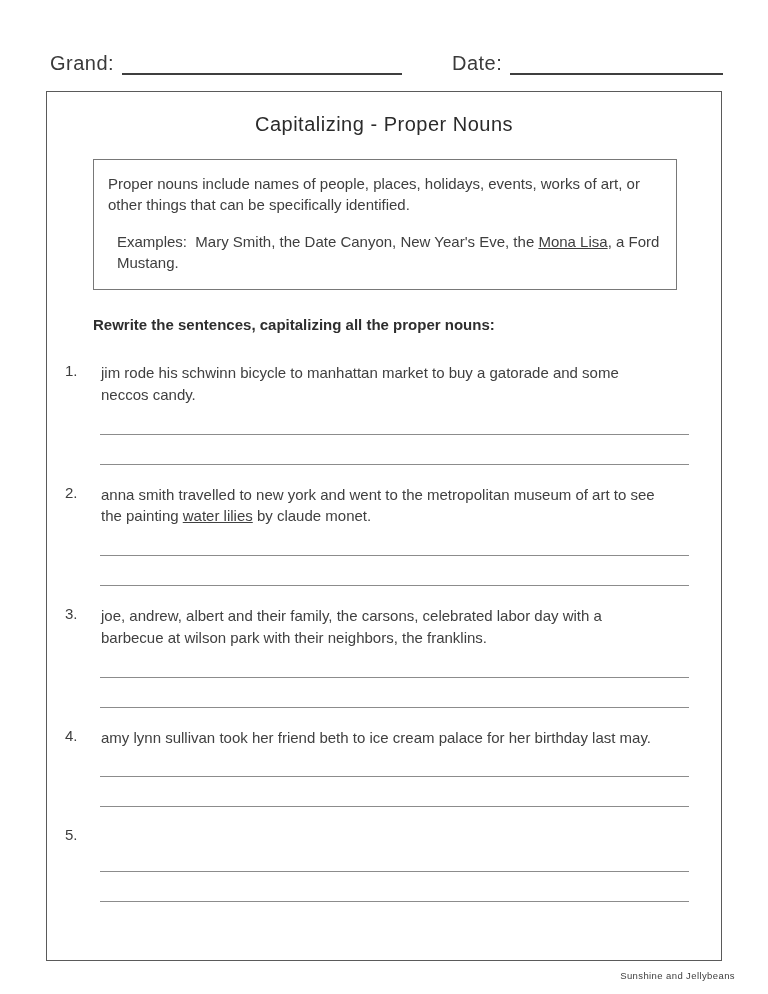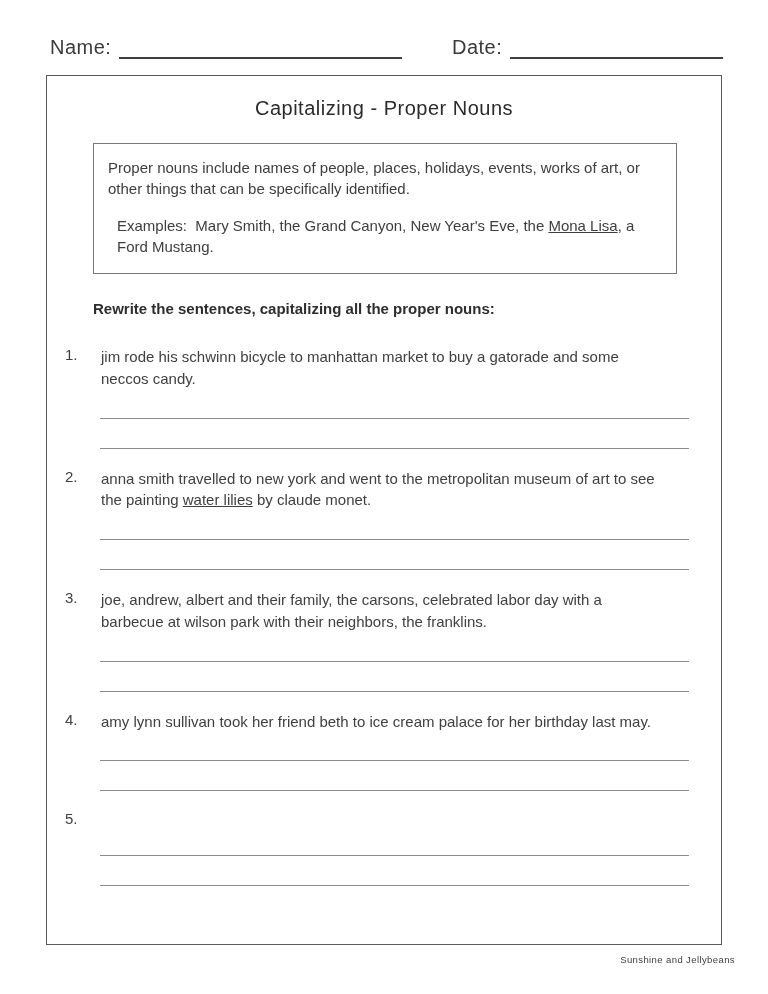--- a/index.html
+++ b/index.html
@@ -26,21 +26,21 @@
     letter-spacing: 0.5px;
     white-space: nowrap;
   }
   .field-line {
     border-bottom: 2px solid #3f3f3f;
     height: 22px;
   }
   .name-field { width: 352px; }
   .name-field .field-line { flex: 1; margin-left: 8px; }
   .header-spacer { width: 50px; }
-  .date-field { flex: 1; }
+  .date-field { flex: 1; margin-top: 16px; }
   .date-field .field-line { flex: 1; margin-left: 8px; }
 
   
   .main-box {
     position: relative;
     margin: 16px 46px 0 46px;
     height: 870px;
     border: 1.5px solid #5a5a5a;
     background: #ffffff;
   }
@@ -105,37 +105,37 @@
     color: #3d3d3d;
   }
 </style>
 </head>
 <body>
 
 <div class="page">
 
   <div class="header-row">
     <div class="field name-field">
-      <span class="field-label">Name:</span>
+      <span class="field-label">Grand:</span>
       <span class="field-line"></span>
     </div>
     <div class="header-spacer"></div>
     <div class="field date-field">
       <span class="field-label">Date:</span>
       <span class="field-line"></span>
     </div>
   </div>
 
   <div class="main-box">
 
     <div class="ws-title">Capitalizing - Proper Nouns</div>
 
     <div class="info-box">
       <div class="info-definition">Proper nouns include names of people, places, holidays, events, works of art, or other things that can be specifically identified.</div>
-      <div class="info-examples"><span>Examples:  Mary Smith, the Grand Canyon, New Year's Eve, the </span><span class="underline">Mona Lisa</span><span>, a Ford Mustang.</span></div>
+      <div class="info-examples"><span>Examples:  Mary Smith, the Date Canyon, New Year's Eve, the </span><span class="underline">Mona Lisa</span><span>, a Ford Mustang.</span></div>
     </div>
 
     <div class="instruction">Rewrite the sentences, capitalizing all the proper nouns:</div>
 
     <div class="questions">
 
       <div class="question-block">
         <div class="q-row">
           <div class="q-num">1.</div>
           <div class="q-text"><span>jim rode his schwinn bicycle to manhattan market to buy a gatorade and some neccos candy.</span><span class="underline"></span><span></span></div>

